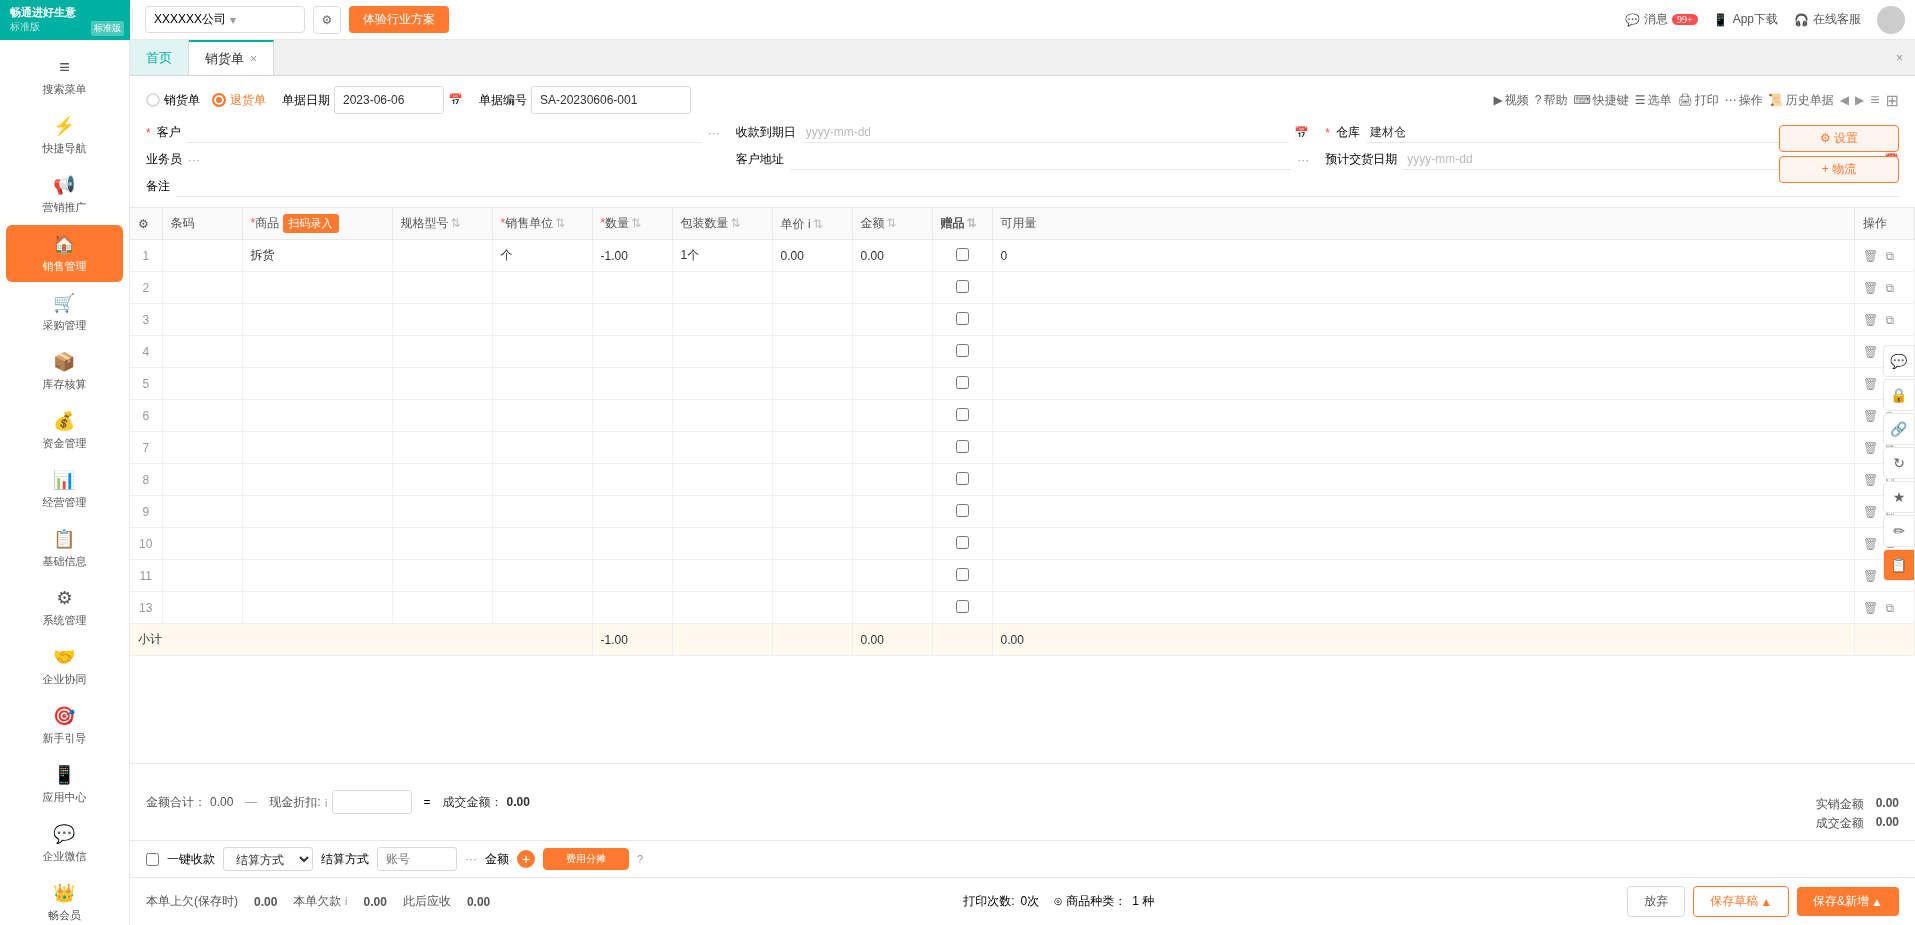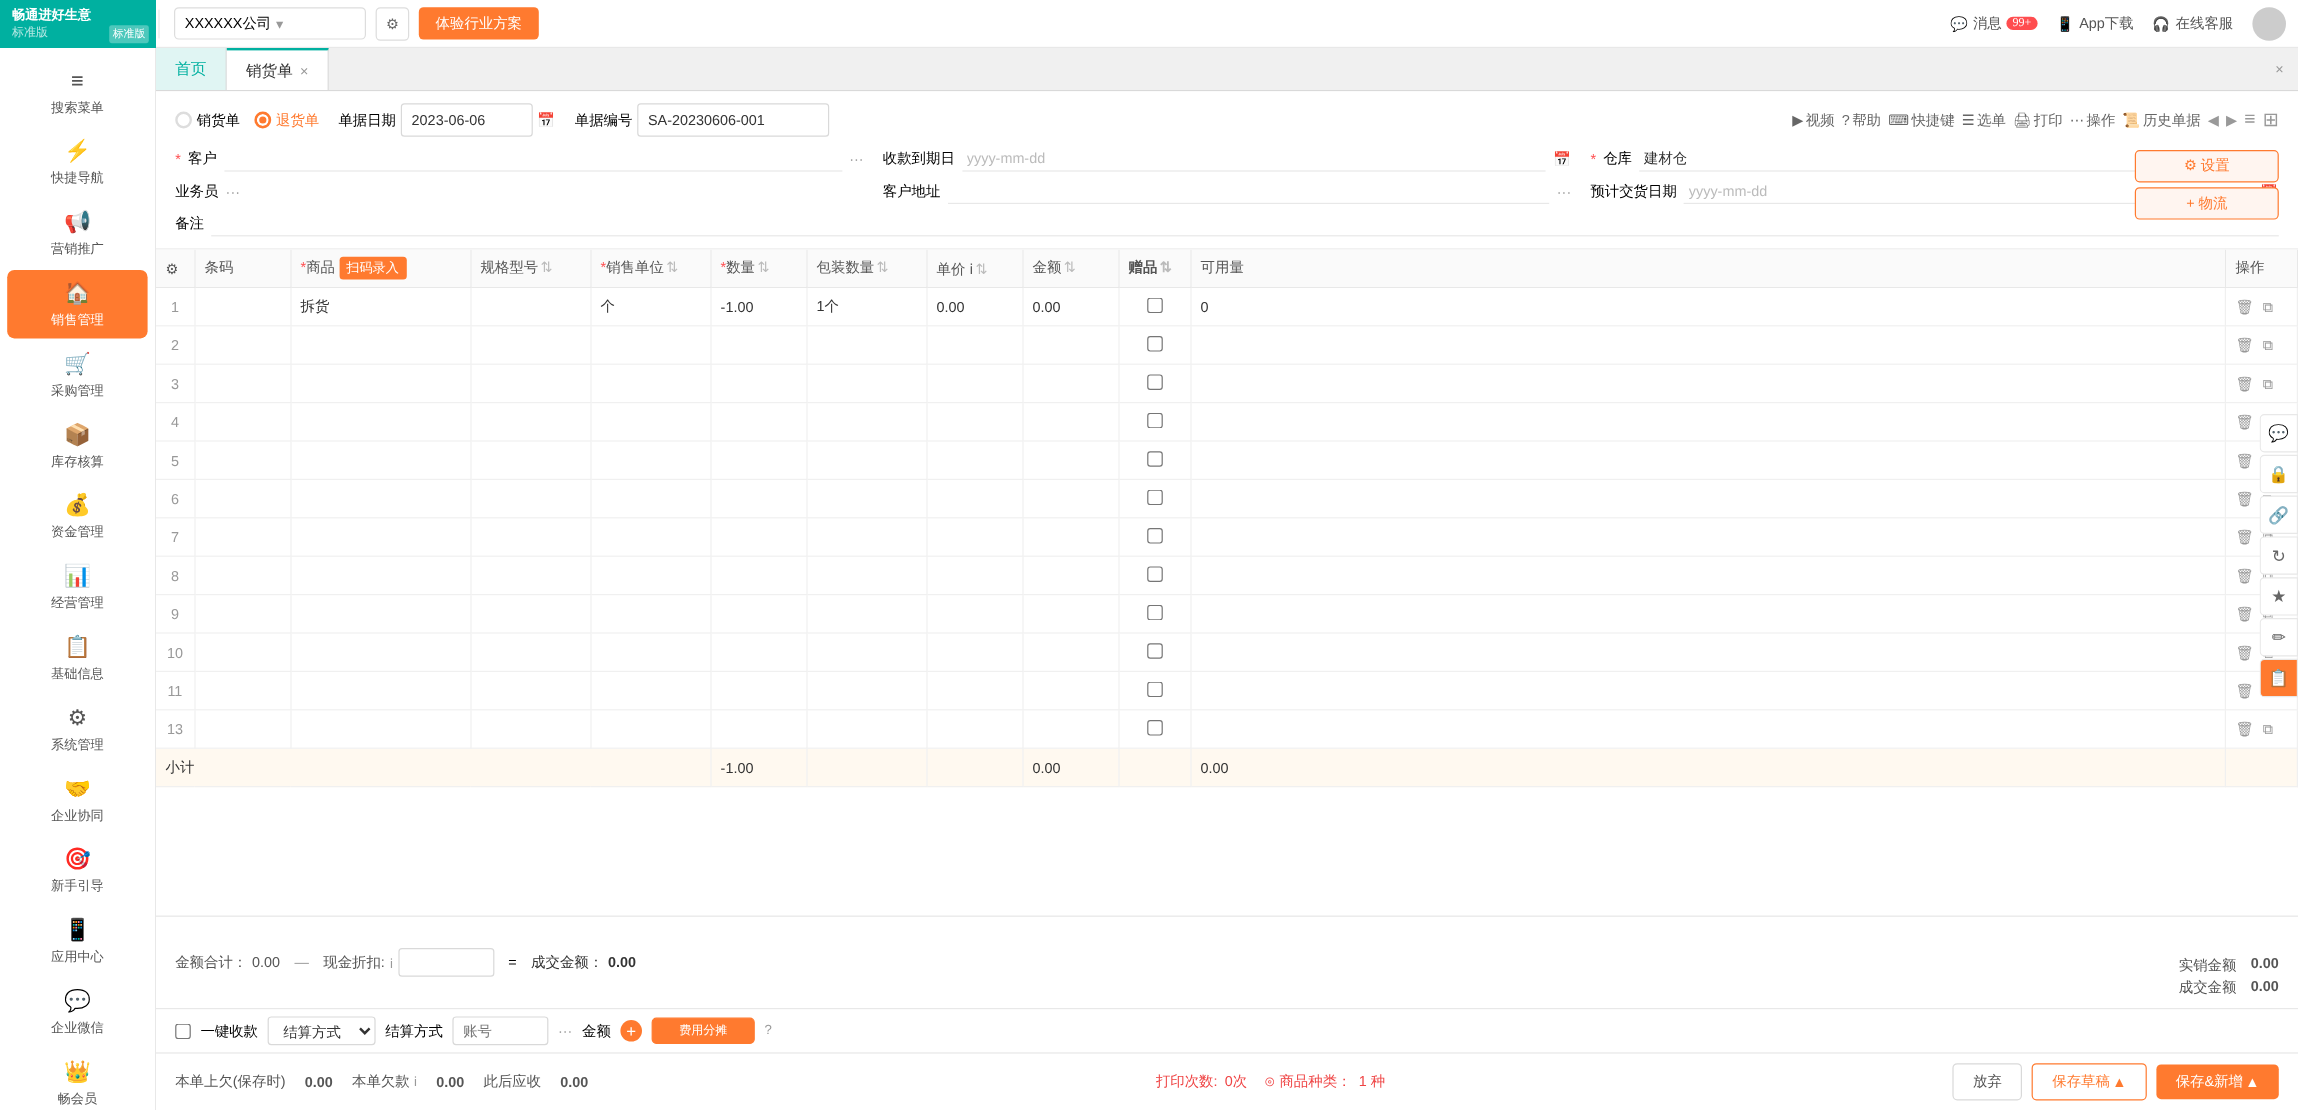--- a/index.html
+++ b/index.html
@@ -144,21 +144,21 @@
       border-radius: 4px; padding: 3px 22px; cursor: pointer; font-size: 10px;
     }
     .fee-btn.active { background: #ff7a2f; color: #fff; }
 
     
     .footer {
       background: #fff; padding: 8px 16px; border-top: 1px solid #e8e8e8;
       display: flex; align-items: center; justify-content: space-between;
     }
     .footer-left { display: flex; align-items: center; gap: 16px; color: #555; }
-    .footer-center { display: flex; align-items: center; gap: 6px; color: #ef4444; }
+    .footer-center { display: flex; align-items: center; gap: 6px; color: #000000; }
     .footer-right { display: flex; align-items: center; gap: 8px; }
     .btn-discard {
       border: 1px solid #d9d9d9; background: #fff; color: #555;
       border-radius: 4px; padding: 6px 16px; cursor: pointer; font-size: 12px;
     }
     .btn-save-draft {
       border: 1px solid #ff7a2f; background: #fff; color: #ff7a2f;
       border-radius: 4px; padding: 6px 16px; cursor: pointer; font-size: 12px;
       display: flex; align-items: center; gap: 2px;
     }

